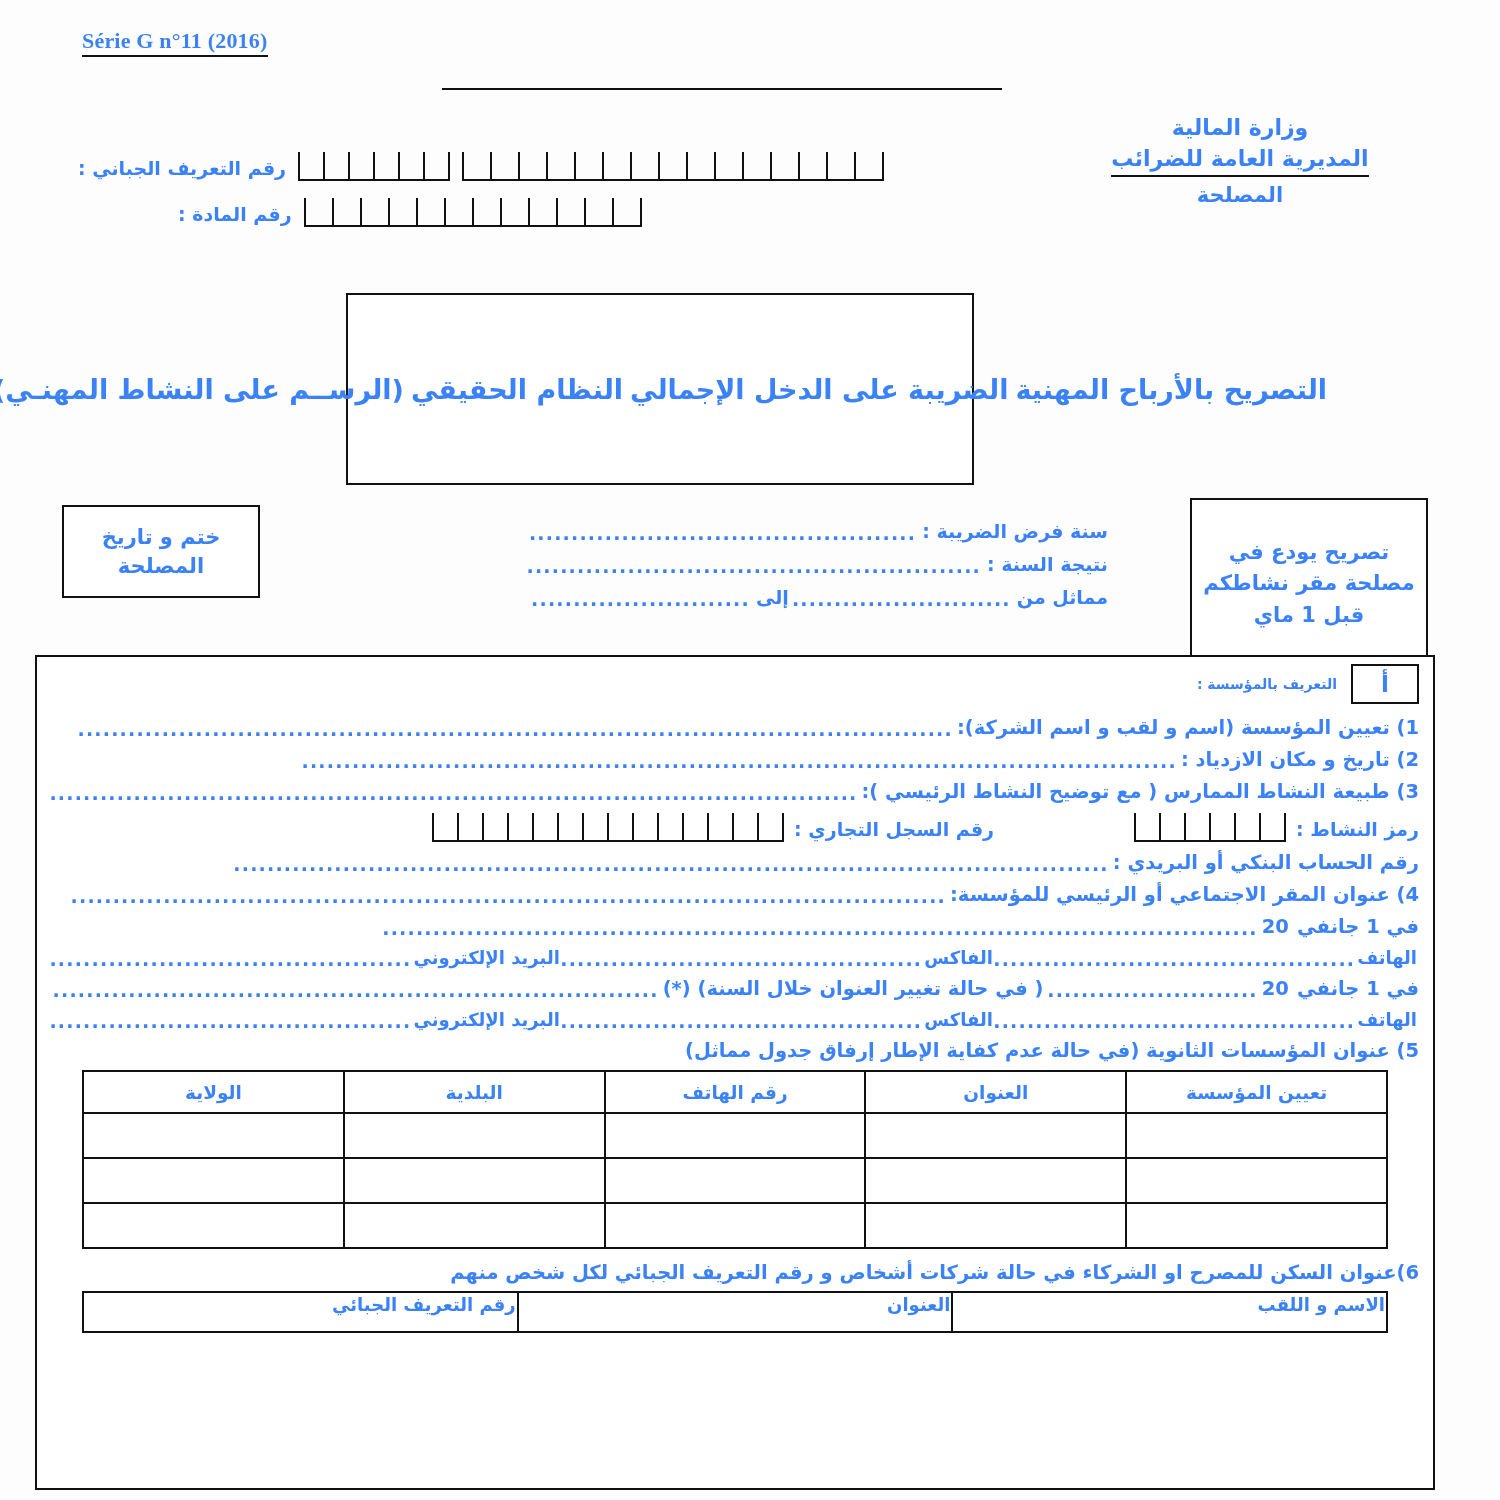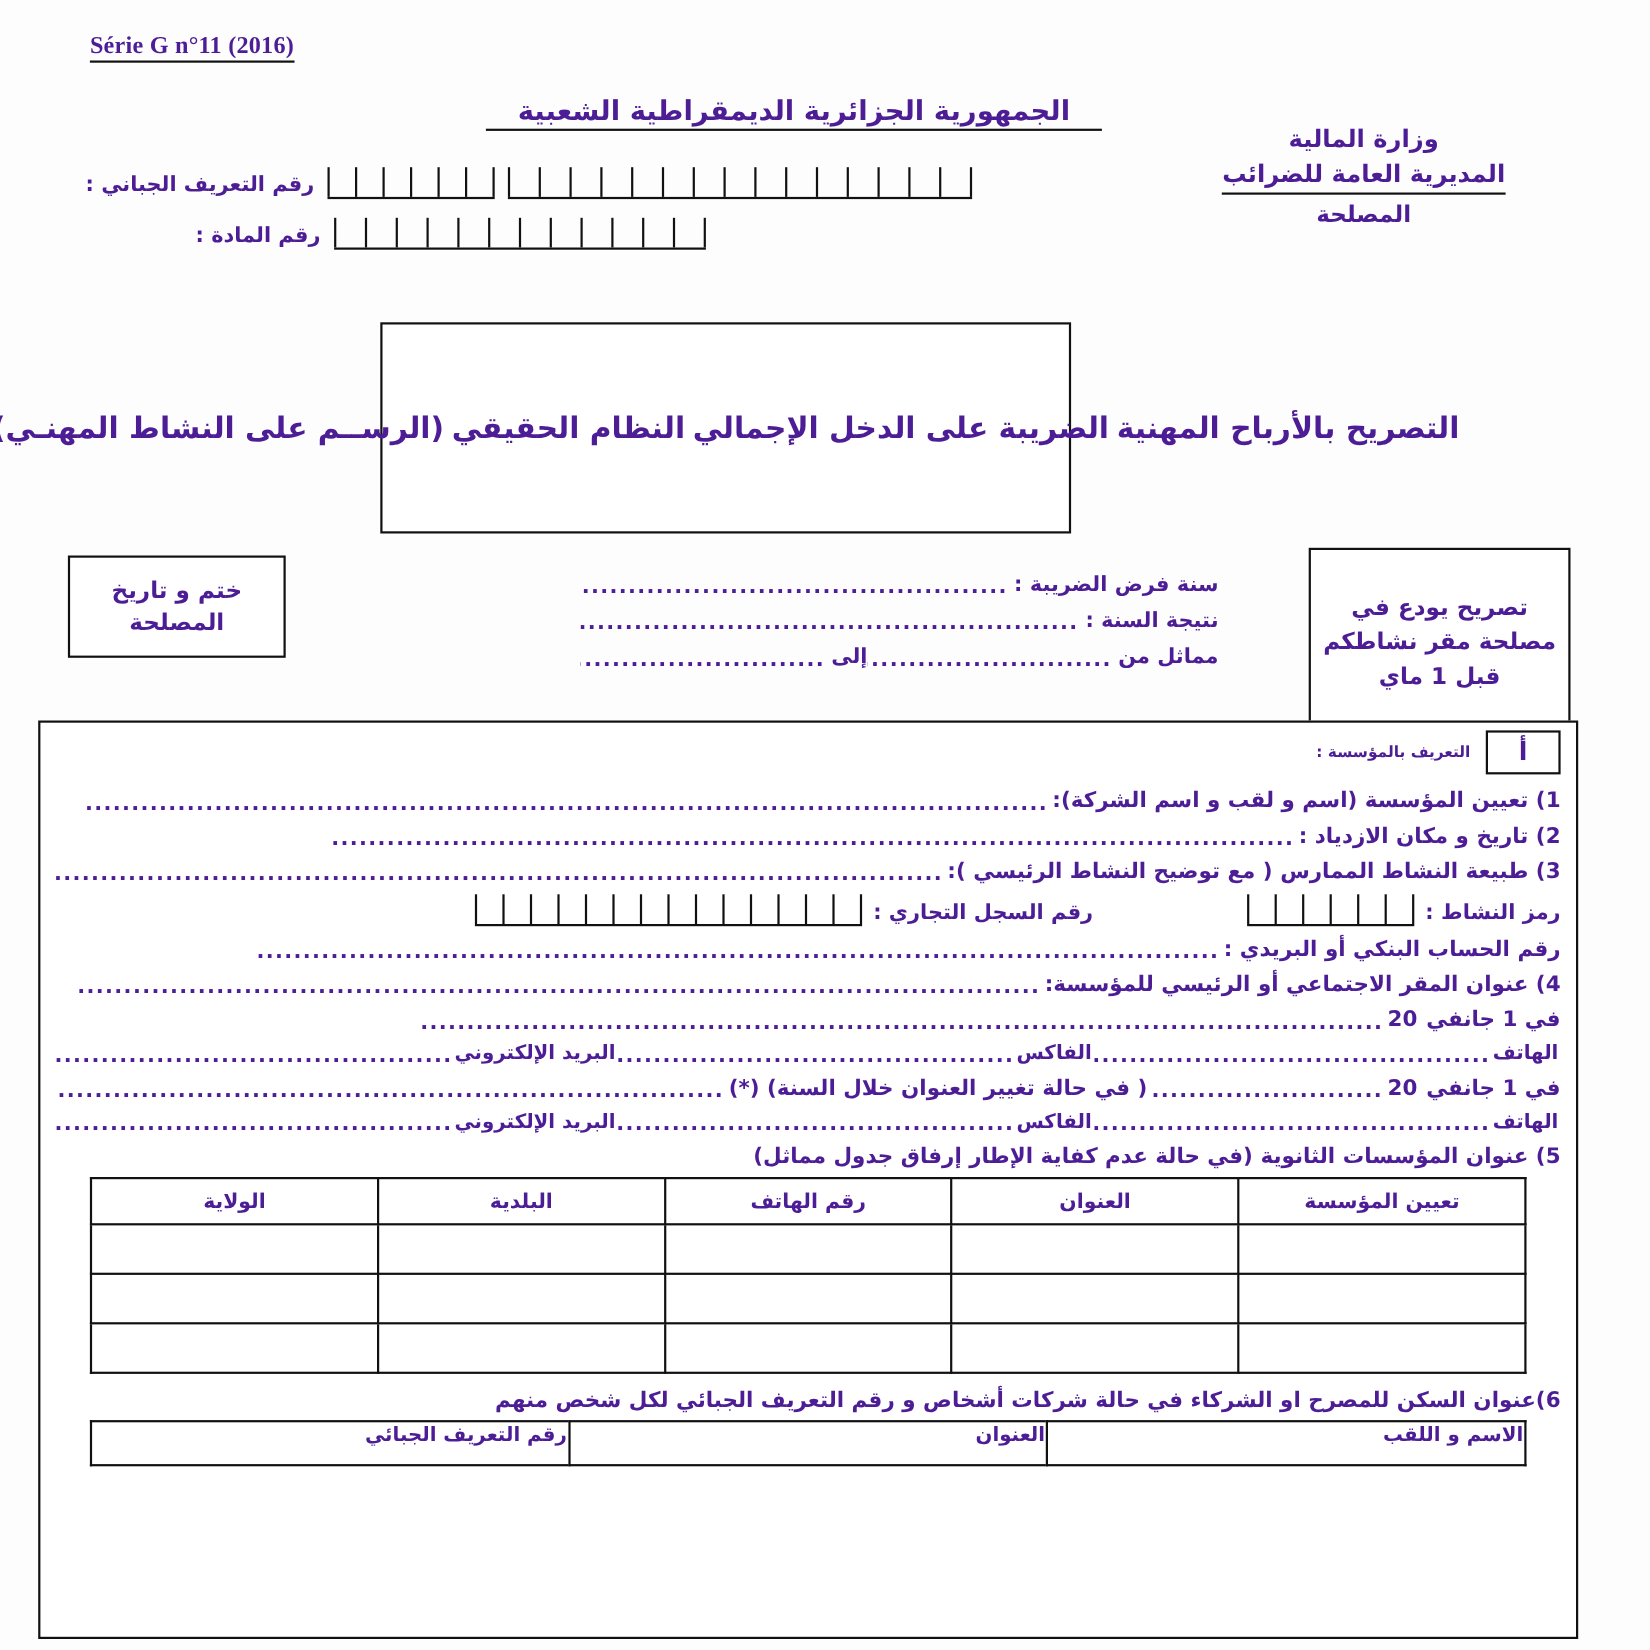--- a/index.html
+++ b/index.html
@@ -6,21 +6,21 @@
     margin: 0;
     padding: 0;
     background: #ffffff;
   }
   .page {
     position: relative;
     width: 1500px;
     height: 1500px;
     background: #fdfdfd;
     font-family: "DejaVu Sans", "Liberation Sans", sans-serif;
-    color: #4c1d95;
+    color: #3b82f6;
     overflow: hidden;
   }
 
   
   .serie {
     position: absolute;
     left: 82px;
     top: 28px;
     direction: ltr;
     font-family: "Liberation Serif", "DejaVu Serif", serif;
@@ -293,21 +293,20 @@
   }
 </style>
 </head>
 <body>
 
 <div class="page">
 
   <div class="serie">Série G n°11 (2016)</div>
 
   <div class="republic">
-    <span>الجمهورية الجزائرية الديمقراطية الشعبية</span>
     <div class="rule"></div>
   </div>
 
   <div class="ministry">
     <div class="l1">وزارة  المالية</div>
     <div><span class="l2">المديرية العامة للضرائب</span></div>
     <div class="l3">المصلحة</div>
   </div>
 
   <div class="idrow" id="row-nif">

